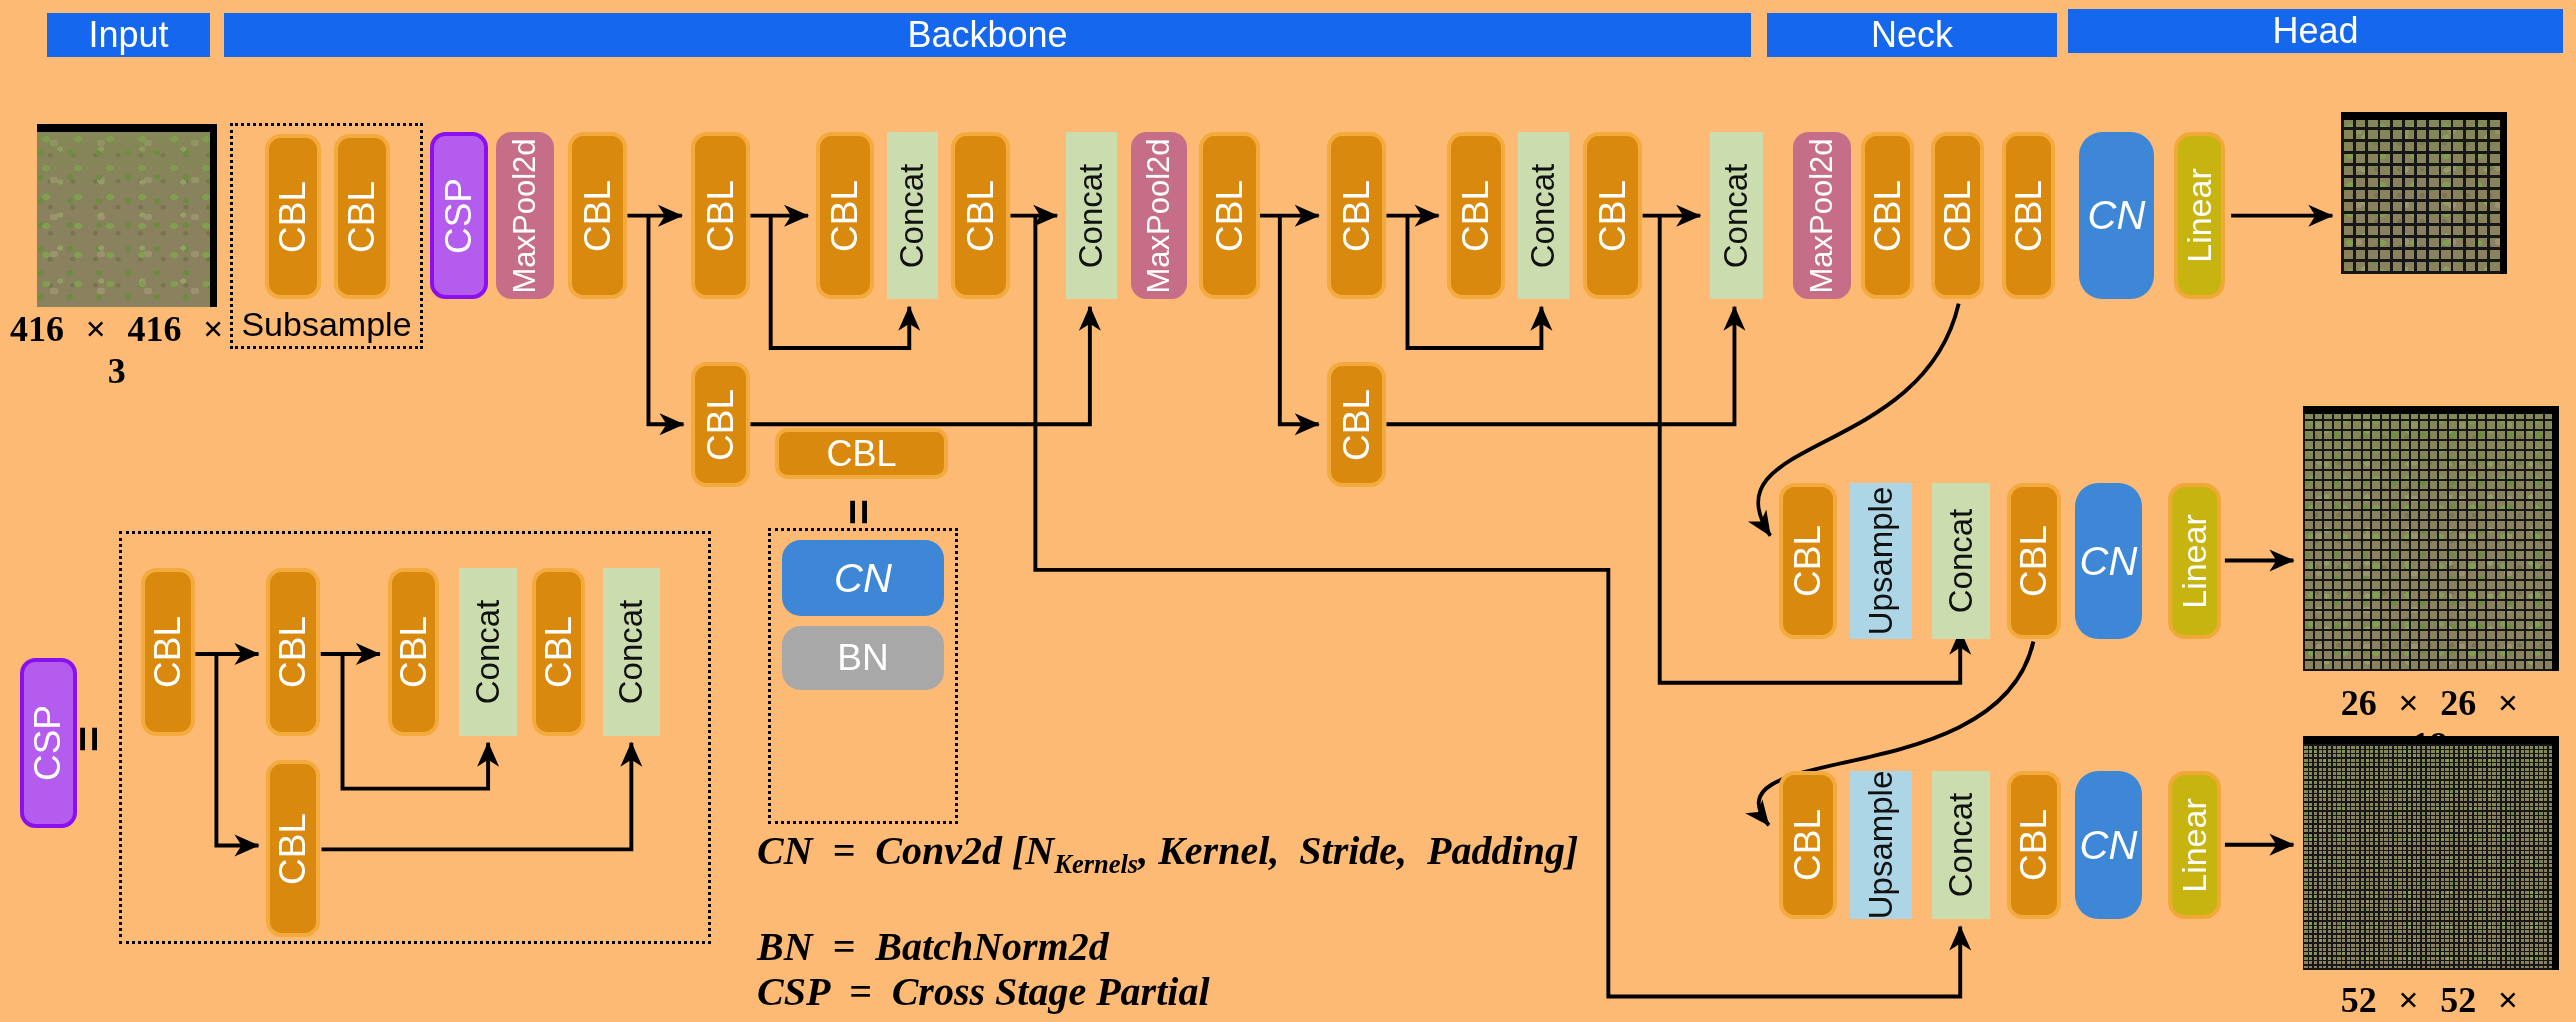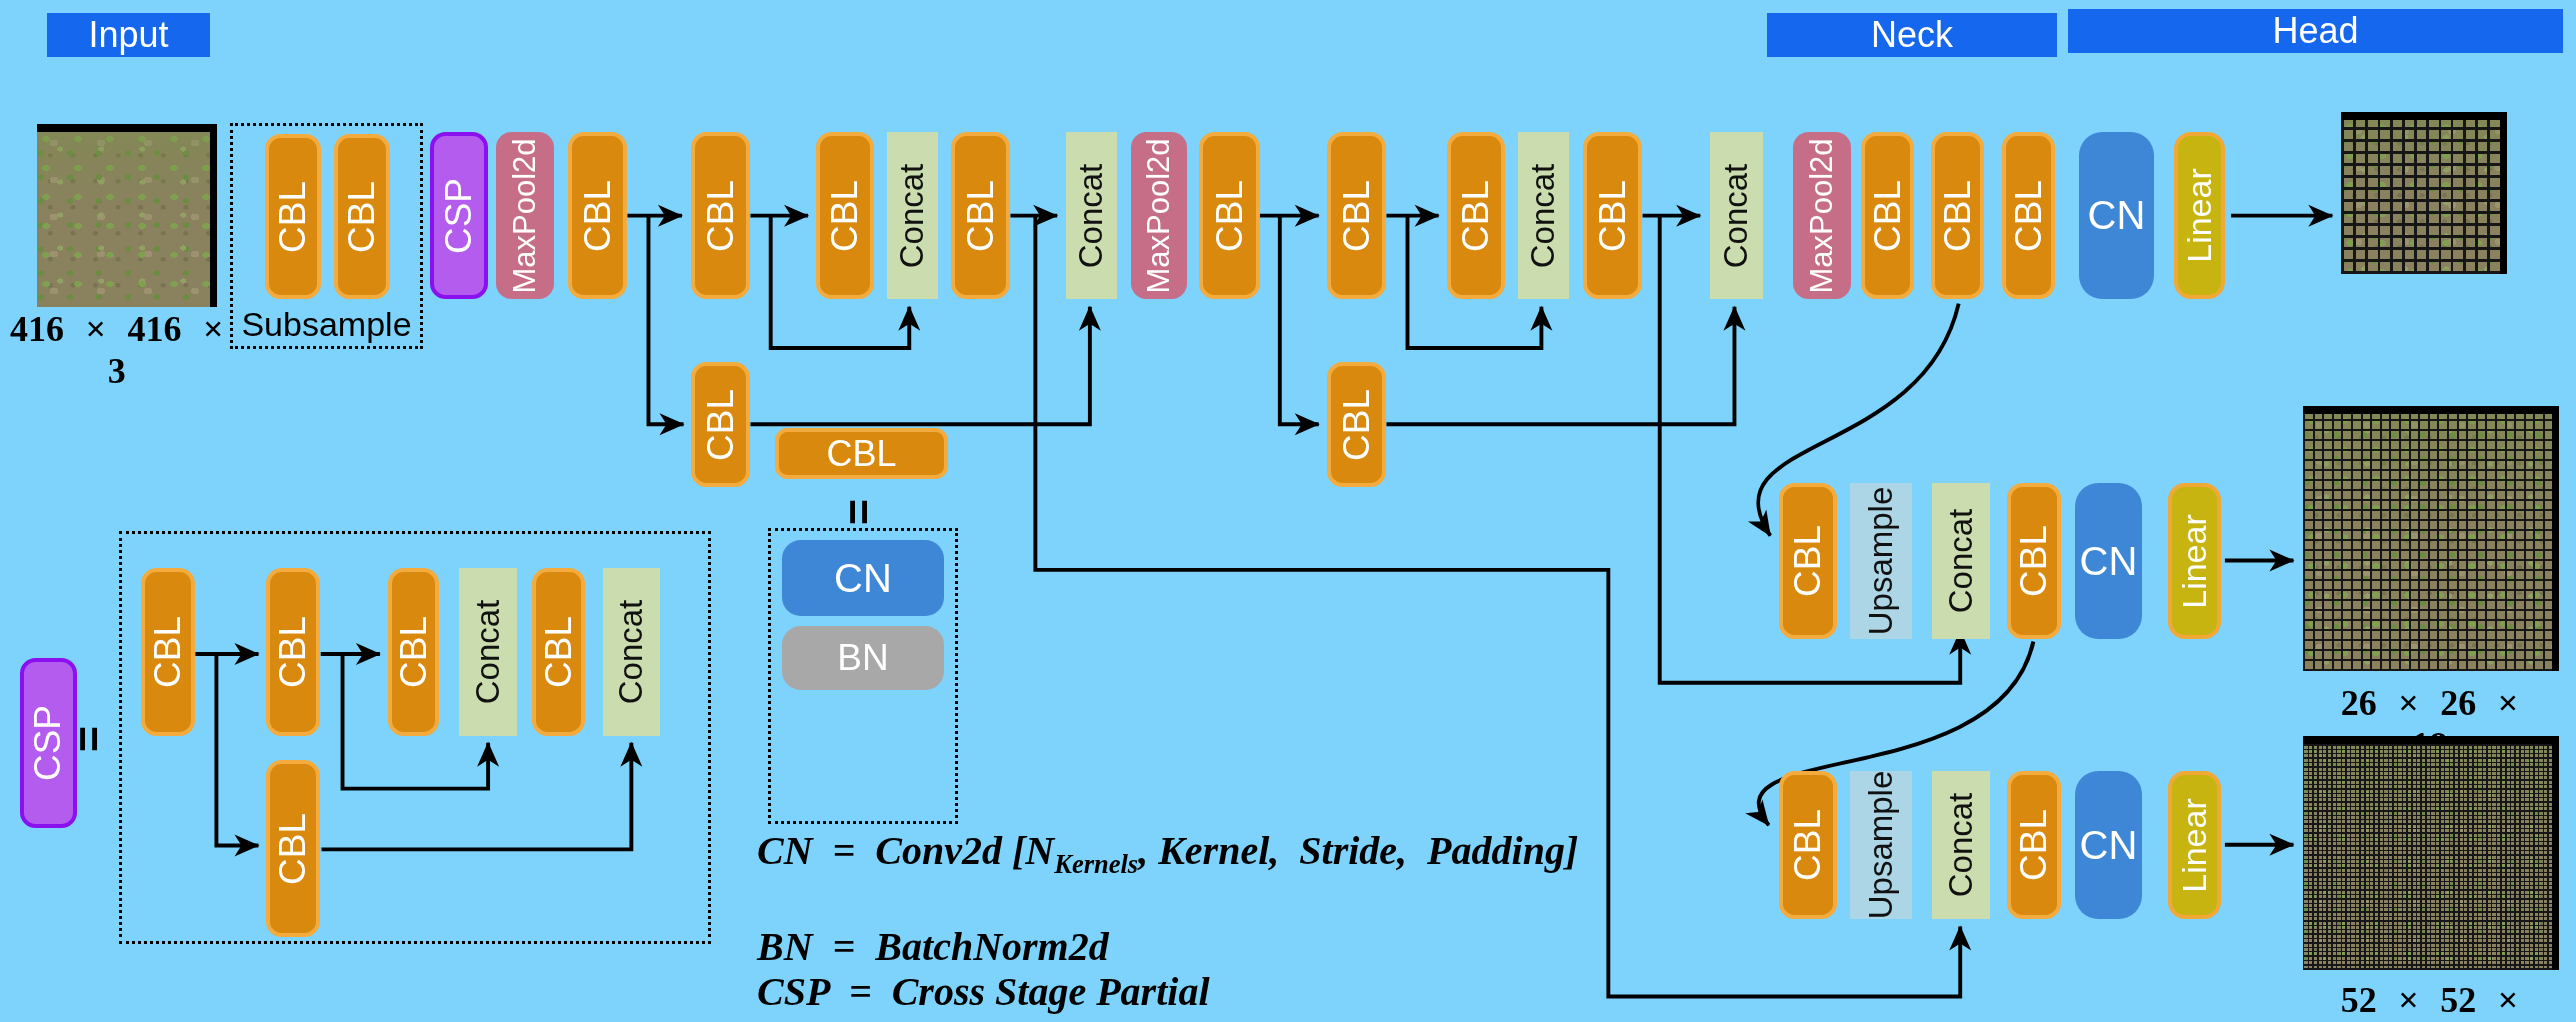--- a/index.html
+++ b/index.html
@@ -1,29 +1,29 @@
 <!DOCTYPE html>
 <html style="font-size:12.5px"><head>
 <meta charset="utf-8">
 <style>
   html,body{margin:0;padding:0;background:#fff;}
-  #stage{position:relative;width:2576px;height:1023px;background:#7dd3fc;overflow:hidden;
+  #stage{position:relative;width:2576px;height:1023px;background:#fdba74;overflow:hidden;
          font-family:"Liberation Sans",sans-serif;}
   svg.wires{position:absolute;left:0;top:0;z-index:1;}
   .hdr{position:absolute;background:#1567ED;color:#fff;display:flex;align-items:center;
        justify-content:center;font-size:36px;z-index:2;}
   .blk{position:absolute;display:flex;align-items:center;justify-content:center;
        box-sizing:border-box;z-index:2;}
   .v span{transform:rotate(-90deg);white-space:nowrap;display:block;}
   .cbl{background:#D8890E;border:4.7px solid #F4AB3E;border-radius:15.6px;color:#fff;font-size:37px;}
   .csp{background:#B35CEE;border:4.7px solid #8B10F0;border-radius:15.6px;color:#fff;font-size:37px;}
   .mp{background:#C66E87;border-radius:15.6px;color:#fff;font-size:31px;}
   .cc{background:#CBDCAE;color:#111;font-size:33px;}
   .up{background:#ACD6E6;color:#111;font-size:33px;}
-  .cnb{background:#3E87D7;border-radius:23.4px;color:#fff;font-size:40px;}
+  .cnb{background:#3E87D7;border-radius:23.4px;color:#fff;font-size:40px;font-style:italic;}
   .linb{background:#C8B411;border:4.7px solid #F0A936;border-radius:17px;color:#fff;font-size:34px;}
   .bnb{background:#A8A8A8;border-radius:18.7px;color:#fff;font-size:37px;}
   .lrb{background:#4E7D10;border-radius:18.7px;color:#fff;font-size:33px;flex-direction:column;line-height:1.25;}
   .cblh{background:#D8890E;border:4.7px solid #F4AB3E;border-radius:12.5px;color:#fff;font-size:36px;}
   .dashed{position:absolute;border:3.9px dotted #000;box-sizing:border-box;z-index:1;}
   .eq{position:absolute;z-index:2;font-size:45px;font-weight:700;color:#000;
       transform:rotate(90deg);transform-origin:center;}
   .cap{position:absolute;z-index:2;font-family:"Liberation Serif",serif;font-weight:700;
        font-size:36px;color:#000;text-align:center;word-spacing:12.5px;}
   .lbl{position:absolute;z-index:2;font-size:36px;color:#000;text-align:center;}
@@ -87,20 +87,23 @@
       <path d="M278 840 V1086 H332" marker-end="url(#ah)"></path>
       <path d="M412 840 H488" marker-end="url(#ah)"></path>
       <path d="M440 840 V1013 H627 V954" marker-end="url(#ah)"></path>
       <path d="M413 1091 H811 V954" marker-end="url(#ah)"></path>
     </g>
   </svg>
 
   <div class="hdr" style="left:47px;top:12.5px;width:163px;height:44px">
       <span>Input</span>
     </div>
+  <div class="hdr" style="left:224px;top:12.5px;width:1527px;height:44px">
+      <span>Backbone</span>
+    </div>
   <div class="hdr" style="left:1767px;top:12.5px;width:290px;height:44px">
       <span>Neck</span>
     </div>
   <div class="hdr" style="left:2068px;top:9.3px;width:495px;height:44px">
       <span>Head</span>
     </div>
 
   <div class="photo" style="left:37px;top:124px;width:173px;height:175px"></div>
   <div class="cap" style="left:7.8px;top:308px;width:218px">416 × 416 × 3</div>
 

